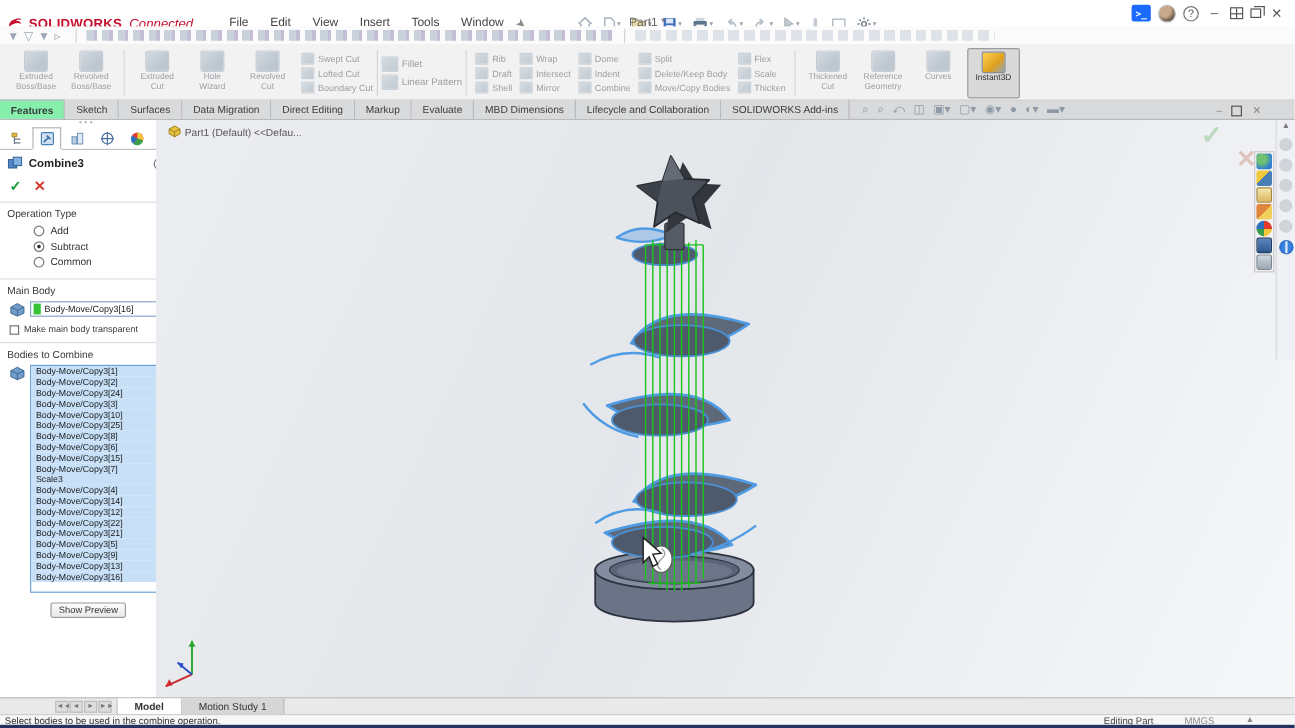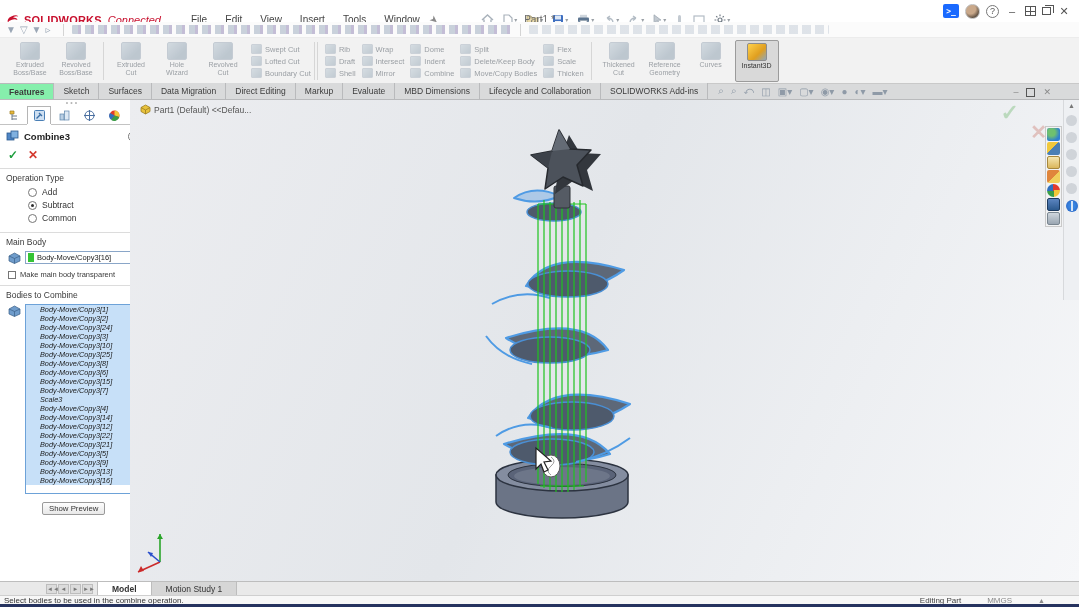--- a/index.html
+++ b/index.html
@@ -91,21 +91,21 @@
   .radio.checked:after { content:""; position:absolute; inset:2px; background:#2d2d2d; border-radius:50%; }
   .field-row { display:flex; align-items:flex-start; gap:4px; margin-left:2px; }
   .cube-ic { width:13px; height:12px; flex:none; margin-top:1px; }
   .sel-field { flex:1; border:1px solid #8aa6c8; background:#fff; height:13px; display:flex; align-items:center; gap:3px; padding:0 2px; overflow:hidden; }
   .green-chip { width:6px; height:9px; background:#35c435; flex:none; }
   .sel-field span { font-size:7.5px; white-space:nowrap; color:#222; }
   .chk-row { display:flex; align-items:center; gap:4px; margin:6px 0 0 2px; color:#3a3a3a; font-size:7.5px; }
   .chk { width:8px; height:8px; border:1px solid #767676; background:#fff; flex:none; }
   .listbox { flex:1; border:1px solid #6da2d8; background:#fff; height:190px; position:relative; overflow:hidden; }
   .list-items { position:absolute; left:0; top:0; right:8px; bottom:0; }
-  .list-item { font-size:7.3px; line-height:9px; padding:0 14px; white-space:nowrap; background:#c7e0f8; color:#1a1a1a;font-style:italic; }
+  .list-item { font-size:7.3px; line-height:9px; padding:0 4px; white-space:nowrap; background:#c7e0f8; color:#1a1a1a; }
   .list-item.active { background:#000000; color:#fff;margin-top:36px; }
   .lscroll { position:absolute; right:0; top:0; bottom:0; width:8px; background:#f0f0f0; border-left:1px solid #d9d9d9; }
   .lscroll .arr { height:8px; font-size:5px; color:#707070; text-align:center; line-height:8px; background:#e4e4e4; }
   .lscroll .thumb { position:absolute; left:1px; right:1px; top:96px; height:48px; background:#c4c8cd; border:1px solid #aab0b7; }
   .lscroll .arr.down { position:absolute; bottom:0; left:0; right:0; }
   .show-preview { display:block; margin:8px auto 0 36px; font-size:7.8px; color:#333; background:linear-gradient(#fdfdfd,#e8e8e8); border:1px solid #9a9a9a; border-radius:2px; padding:1px 6px; }
 
   
   .viewport { position:absolute; left:130px; top:0; width:949px; height:481px;
     background:linear-gradient(115deg,#ecedf0 0%,#e3e6ea 45%,#f6f7f9 100%); overflow:hidden; }
@@ -300,20 +300,31 @@
         <div class="stackitem">
           <span class="sicon"></span>
           <span class="slabel">Lofted Cut</span>
         </div>
         <div class="stackitem">
           <span class="sicon"></span>
           <span class="slabel">Boundary Cut</span>
         </div>
       </div>
     <div class="rsep"></div>
+    <div class="stackcol">
+
+    <div class="stackitem md">
+          <span class="sicon"></span>
+          <span class="slabel">Fillet</span>
+        </div>
+        <div class="stackitem md">
+          <span class="sicon"></span>
+          <span class="slabel">Linear Pattern</span>
+        </div>
+      </div>
     <div class="rsep"></div>
     <div class="rgroup">
 
     <div class="stackcol">
           <div class="stackitem">
             <span class="sicon"></span>
             <span class="slabel">Rib</span>
           </div>
           <div class="stackitem">
             <span class="sicon"></span>

